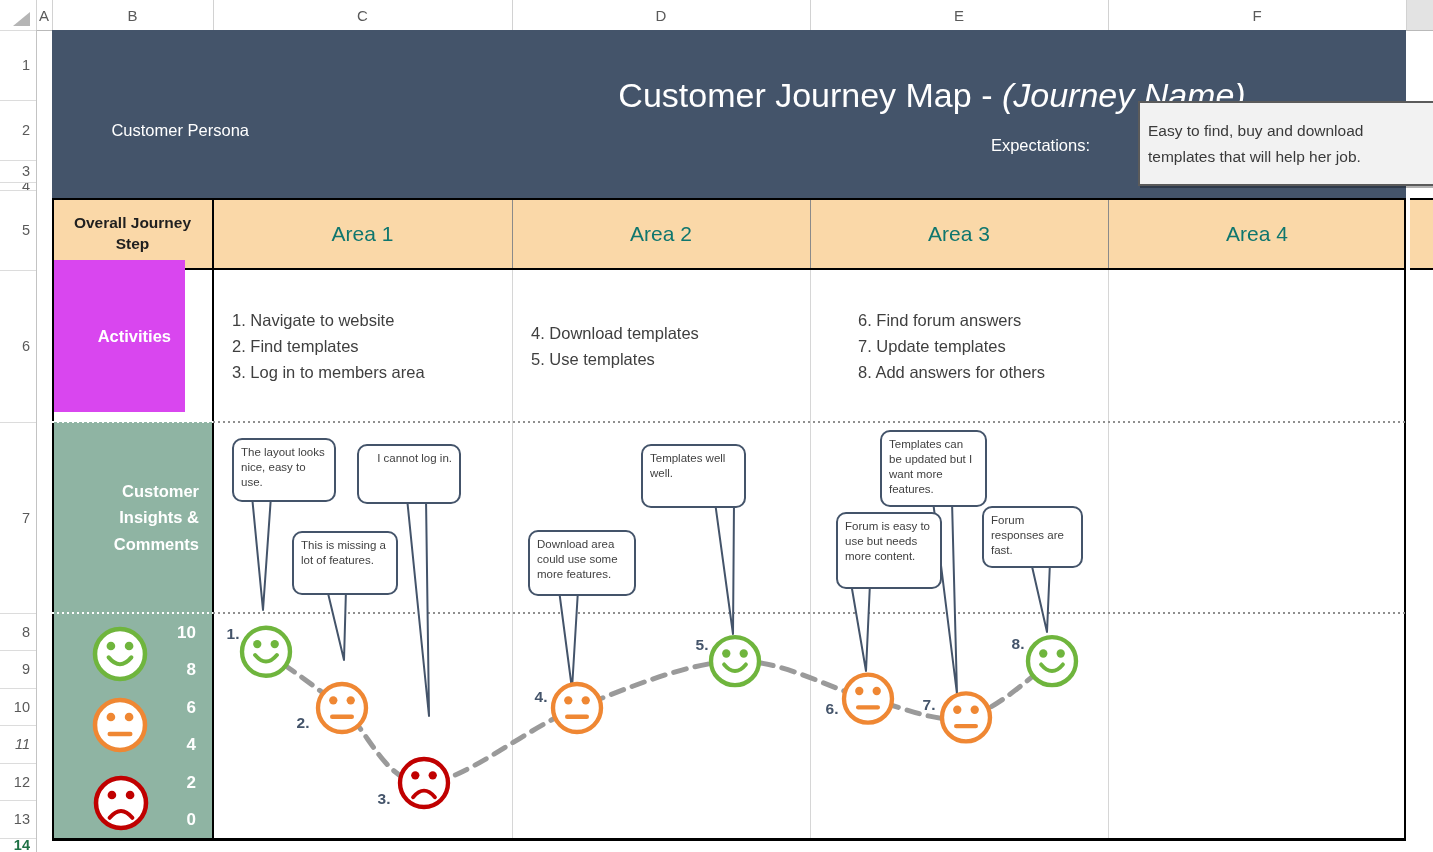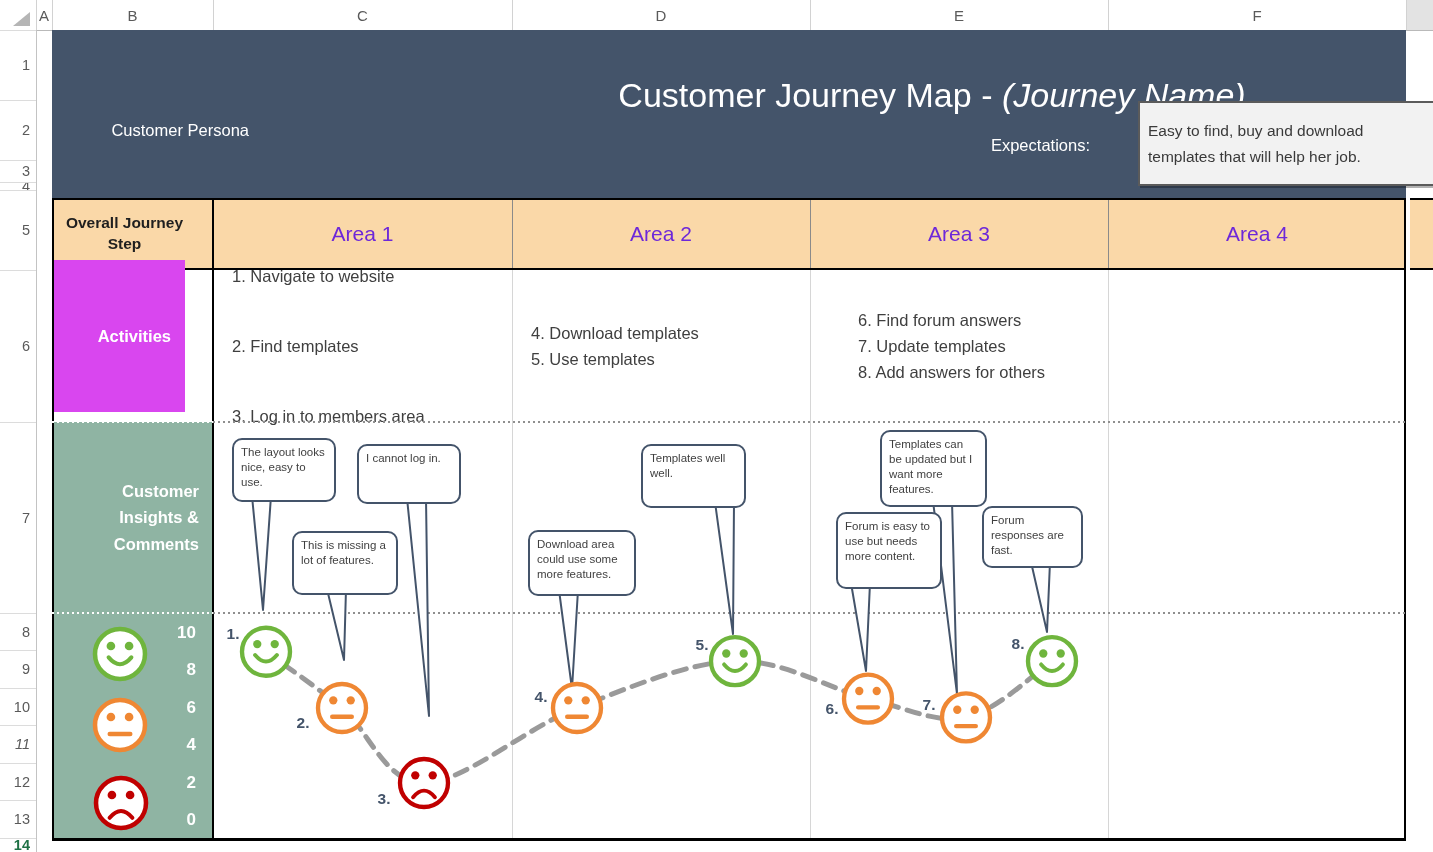--- a/index.html
+++ b/index.html
@@ -19,21 +19,21 @@
   .bluehdr{left:52px;top:30px;width:1354px;height:168px;}
   .title{top:46px;left:880px;transform:translateX(-50%);white-space:nowrap;
          color:#fff;font-size:34px;}
   .title .it{font-style:italic;}
   .wlabel{color:#fff;font-size:16.5px;line-height:1.55;}
   .notebox{background:#f2f2f2;border:2px solid #5b5b5b;box-shadow:2px 2px 0 rgba(0,0,0,.3);
            color:#3a3a3a;font-size:15.5px;line-height:26px;box-sizing:border-box;}
   .arearow{left:52px;top:198px;width:1354px;height:72px;box-sizing:border-box;
            border-top:2px solid #000;border-bottom:2px solid #000;}
   .areacell{top:200px;height:68px;display:flex;align-items:center;justify-content:center;
-            color:#6d28d9;font-size:21px;}
+            color:#0f766e;font-size:21px;}
   .greencell{display:flex;align-items:center;color:#fff;font-weight:bold;font-size:16.5px;
              box-sizing:border-box;text-align:right;justify-content:flex-end;padding-right:14px;}
   .actlist{display:flex;flex-direction:column;justify-content:center;
            color:#3f3f3f;font-size:16.5px;line-height:26px;}
   .gridv{background:#d6d6d6;width:1px;}
   .blk{background:#000;}
   .dot-gray{height:2px;background-image:repeating-linear-gradient(90deg,#8f8f8f 0 2px,transparent 2px 5px);}
   .dot-white{height:2px;background-image:repeating-linear-gradient(90deg,#fdfdfd 0 2px,transparent 2px 5px);}
   .scale-num{color:#fff;font-weight:bold;font-size:17px;text-align:right;z-index:2;}
   #chart-svg{left:0;top:0;z-index:3;pointer-events:none;}
@@ -99,21 +99,21 @@
   <div class="abs bluehdr" id="bluehdr" style="background: rgb(68, 84, 106);">
     <div class="abs title">
       <span>Customer Journey Map - </span><span class="it">(Journey Name)</span>
     </div>
     <div class="abs wlabel" style="left:52px;top:88px;width:145px;text-align:right;">Customer Persona</div>
     <div class="abs wlabel" style="left:848px;top:103px;width:190px;text-align:right;">Expectations:</div>
     <div class="abs notebox" style="left:1054px;top:71px;width:302px;height:85px;padding:15px 8px;margin-left:32px;">Easy to find, buy and download templates that will help her job.</div>
   </div>
 
   <div class="abs arearow" id="arearow" style="background: rgb(250, 216, 168);"></div>
-  <div class="abs areacell greencell" style="left: 52px; width: 161px; font-size: 15.5px; color: rgb(31, 31, 31); justify-content: center; padding-right: 16px; text-align: center; background: rgb(250, 216, 168);">
+  <div class="abs areacell greencell" style="left: 60px; width: 161px; font-size: 15.5px; color: rgb(31, 31, 31); justify-content: center; padding-right: 16px; text-align: center; background: rgb(250, 216, 168);">
     <span style="width:120px;line-height:1.35;">Overall Journey Step</span>
   </div>
   <div class="abs" style="left: 1410px; top: 198px; width: 23px; height: 72px; box-sizing: border-box; border-top: 2px solid rgb(0, 0, 0); border-bottom: 2px solid rgb(0, 0, 0); background: rgb(250, 216, 168);" id="sliver"></div>
 
   <div class="abs greencell" style="left: 52px; top: 260px; width: 133px; height: 152px; background: #d946ef;">
     <span>Activities</span>
   </div>
 
   <div class="abs greencell" style="left: 52px; top: 422px; width: 161px; height: 191px; line-height: 1.6; background: rgb(143, 180, 163);">
     <span style="width:108px;">Customer Insights &amp; Comments</span>
@@ -126,21 +126,21 @@
       <div class="abs scale-num" style="left:108px;top:121px;width:36px;height:22px;line-height:22px;">4</div>
       <div class="abs scale-num" style="left:108px;top:159px;width:36px;height:22px;line-height:22px;">2</div>
       <div class="abs scale-num" style="left:108px;top:196px;width:36px;height:22px;line-height:22px;">0</div>
     </div>
 
   <div class="abs" id="grid" style="left:0;top:0;z-index:1;">
       <div class="abs areacell" style="left:213px;width:299px;">Area 1</div>
       <div class="abs areacell" style="left:512px;width:298px;">Area 2</div>
       <div class="abs areacell" style="left:810px;width:298px;">Area 3</div>
       <div class="abs areacell" style="left:1108px;width:298px;">Area 4</div>
-      <div class="abs actlist" style="left:232px;top:270px;width:275px;height:152px;gap:44px;">
+      <div class="abs actlist" style="left:232px;top:270px;width:275px;height:152px;">
         <div>1. Navigate to website</div>
         <div>2. Find templates</div>
         <div>3. Log in to members area</div>
       </div>
       <div class="abs actlist" style="left:531px;top:270px;width:274px;height:152px;">
         <div>4. Download templates</div>
         <div>5. Use templates</div>
       </div>
       <div class="abs actlist" style="left:858px;top:270px;width:274px;height:152px;">
         <div>6. Find forum answers</div>
@@ -245,21 +245,21 @@
       <g>
    <circle cx="121" cy="803" r="25" fill="#fff" stroke="#C00000" stroke-width="4.545454545454546"></circle>
    <circle cx="111.9090909090909" cy="795.0454545454545" r="4.318181818181818" fill="#C00000"></circle>
    <circle cx="130.0909090909091" cy="795.0454545454545" r="4.318181818181818" fill="#C00000"></circle>
         <path d="M 109.63636363636364 817.7727272727273 Q 121 804.1363636363636 132.36363636363637 817.7727272727273" fill="none" stroke="#C00000" stroke-width="4.090909090909092" stroke-linecap="round"></path>
       </g>
     </svg>
 
   <div class="abs" id="bubbles" style="left:0;top:0;">
       <div class="bubble" style="left:232px;top:438px;width:104px;height:64px;">The layout looks nice, easy to use.</div>
-      <div class="bubble" style="left:357px;top:444px;width:104px;height:60px;">I cannot log in.</div>
+      <div class="bubble" style="left:357px;top:444px;width:104px;height:60px;text-align:right;">I cannot log in.</div>
       <div class="bubble" style="left:292px;top:531px;width:106px;height:64px;">This is missing a lot of features.</div>
       <div class="bubble" style="left:528px;top:530px;width:108px;height:66px;">Download area could use some more features.</div>
       <div class="bubble" style="left:641px;top:444px;width:105px;height:64px;">Templates well well.</div>
       <div class="bubble" style="left:880px;top:430px;width:107px;height:77px;">Templates can be updated but I want more features.</div>
       <div class="bubble" style="left:836px;top:512px;width:106px;height:77px;">Forum is easy to use but needs more content.</div>
       <div class="bubble" style="left:982px;top:506px;width:101px;height:62px;">Forum responses are fast.</div>
     </div>
 
 </div>
 

